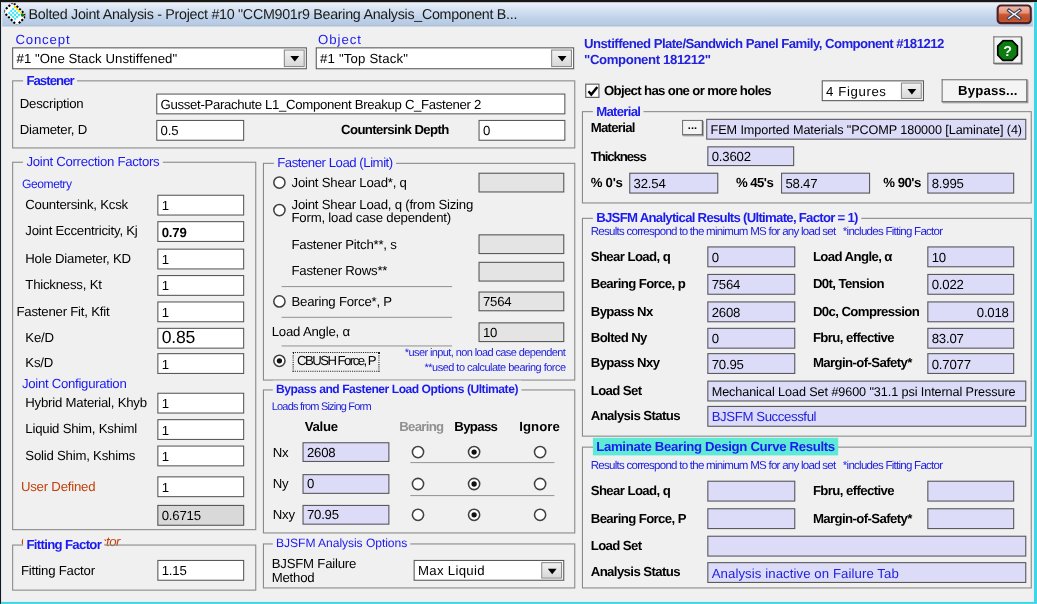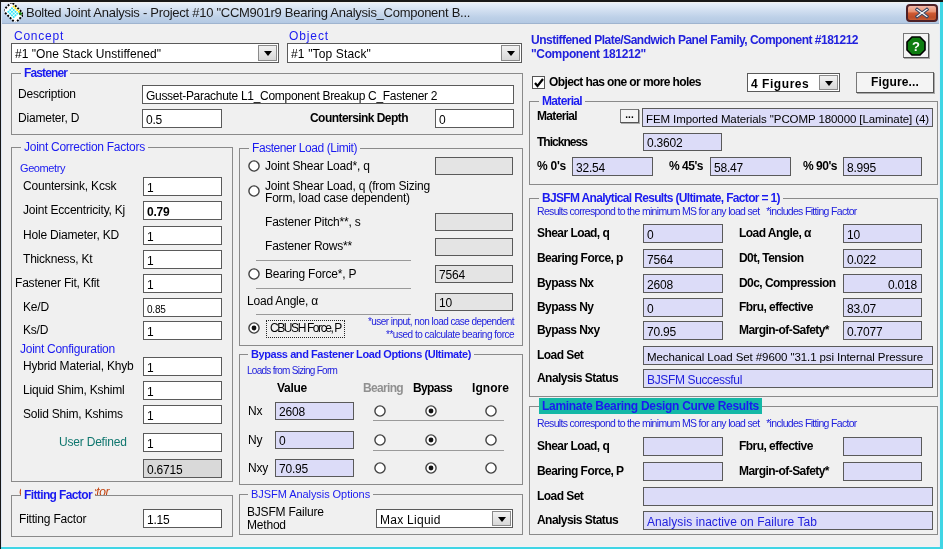--- a/index.html
+++ b/index.html
@@ -79,31 +79,31 @@
 <div class="fld" style="left:143px;top:177px;width:79px;height:19px;background:#fff;line-height:17px;"><span style="font-size:12px;letter-spacing:-0.20px;color:#000;font-weight:normal">1</span></div>
 <div class="t" style="left:23px;top:202px;font:normal normal 12px/16px 'Liberation Sans',sans-serif;letter-spacing:-0.20px;color:#000;">Joint Eccentricity, Kj</div>
 <div class="fld" style="left:143px;top:201px;width:79px;height:19px;background:#fff;line-height:17px;"><span style="font-size:12px;letter-spacing:-0.20px;color:#000;font-weight:bold">0.79</span></div>
 <div class="t" style="left:23px;top:227px;font:normal normal 12px/16px 'Liberation Sans',sans-serif;letter-spacing:-0.20px;color:#000;">Hole Diameter, KD</div>
 <div class="fld" style="left:143px;top:226px;width:79px;height:19px;background:#fff;line-height:17px;"><span style="font-size:12px;letter-spacing:-0.20px;color:#000;font-weight:normal">1</span></div>
 <div class="t" style="left:23px;top:251px;font:normal normal 12px/16px 'Liberation Sans',sans-serif;letter-spacing:-0.20px;color:#000;">Thickness, Kt</div>
 <div class="fld" style="left:143px;top:250px;width:79px;height:19px;background:#fff;line-height:17px;"><span style="font-size:12px;letter-spacing:-0.20px;color:#000;font-weight:normal">1</span></div>
 <div class="t" style="left:15px;top:275px;font:normal normal 12px/16px 'Liberation Sans',sans-serif;letter-spacing:-0.20px;color:#000;">Fastener Fit, Kfit</div>
 <div class="fld" style="left:143px;top:274px;width:79px;height:19px;background:#fff;line-height:17px;"><span style="font-size:12px;letter-spacing:-0.20px;color:#000;font-weight:normal">1</span></div>
 <div class="t" style="left:23px;top:299px;font:normal normal 12px/16px 'Liberation Sans',sans-serif;letter-spacing:-0.20px;color:#000;">Ke/D</div>
-<div class="fld" style="left:143px;top:298px;width:79px;height:19px;background:#fff;line-height:17px;"><span style="font-size:10px;letter-spacing:-0.20px;color:#000;font-weight:normal">0.85</span></div>
+<div class="fld" style="left:143px;top:298px;width:79px;height:19px;background:#fff;line-height:17px;"><span style="font-size:16px;letter-spacing:-0.20px;color:#000;font-weight:normal">0.85</span></div>
 <div class="t" style="left:23px;top:322px;font:normal normal 12px/16px 'Liberation Sans',sans-serif;letter-spacing:-0.20px;color:#000;">Ks/D</div>
 <div class="fld" style="left:143px;top:321px;width:79px;height:19px;background:#fff;line-height:17px;"><span style="font-size:12px;letter-spacing:-0.20px;color:#000;font-weight:normal">1</span></div>
 <div class="t" style="left:20px;top:341px;font:normal normal 12px/16px 'Liberation Sans',sans-serif;letter-spacing:-0.27px;color:#1a1af0;">Joint Configuration</div>
 <div class="t" style="left:23px;top:358px;font:normal normal 12px/16px 'Liberation Sans',sans-serif;letter-spacing:-0.20px;color:#000;">Hybrid Material, Khyb</div>
 <div class="fld" style="left:143px;top:357px;width:79px;height:19px;background:#fff;line-height:17px;"><span style="font-size:12px;letter-spacing:-0.20px;color:#000;font-weight:normal">1</span></div>
 <div class="t" style="left:23px;top:382px;font:normal normal 12px/16px 'Liberation Sans',sans-serif;letter-spacing:-0.20px;color:#000;">Liquid Shim, Kshiml</div>
 <div class="fld" style="left:143px;top:381px;width:79px;height:19px;background:#fff;line-height:17px;"><span style="font-size:12px;letter-spacing:-0.20px;color:#000;font-weight:normal">1</span></div>
 <div class="t" style="left:23px;top:406px;font:normal normal 12px/16px 'Liberation Sans',sans-serif;letter-spacing:-0.20px;color:#000;">Solid Shim, Kshims</div>
 <div class="fld" style="left:143px;top:405px;width:79px;height:19px;background:#fff;line-height:17px;"><span style="font-size:12px;letter-spacing:-0.20px;color:#000;font-weight:normal">1</span></div>
-<div class="t" style="left:19px;top:434px;font:normal normal 12px/16px 'Liberation Sans',sans-serif;letter-spacing:-0.20px;color:#0f766e;margin-left:40px;">User Defined</div>
+<div class="t" style="left:19px;top:434px;font:normal normal 12px/16px 'Liberation Sans',sans-serif;letter-spacing:-0.20px;color:#c2410c;">User Defined</div>
 <div class="fld" style="left:143px;top:433px;width:79px;height:19px;background:#fff;line-height:17px;"><span style="font-size:12px;letter-spacing:-0.20px;color:#000;font-weight:normal">1</span></div>
 <div class="t" style="left:19px;top:484px;font:italic normal 12px/16px 'Liberation Sans',sans-serif;letter-spacing:-0.43px;color:#c2410c;">Cumulative Factor</div>
 <div class="fld" style="left:143px;top:459px;width:79px;height:19px;background:#d9d9d9;line-height:17px;"><span style="font-size:12px;letter-spacing:-0.20px;color:#000;font-weight:normal">0.6715</span></div>
 <div class="grp" style="left:11px;top:495px;width:222px;height:42px;"></div>
 <div class="t" style="left:21px;top:487px;font:bold 12px/16px 'Liberation Sans',sans-serif;letter-spacing:-0.62px;color:#1a1af0;background:#f0f0f0;padding:0 3px;">Fitting Factor</div>
 <div class="t" style="left:19px;top:511px;font:normal normal 12px/16px 'Liberation Sans',sans-serif;letter-spacing:-0.20px;color:#000;">Fitting Factor</div>
 <div class="fld" style="left:143px;top:509px;width:79px;height:19px;background:#fff;line-height:17px;"><span style="font-size:12px;letter-spacing:-0.20px;color:#000;font-weight:normal">1.15</span></div>
 <div class="grp" style="left:239px;top:148px;width:284px;height:198px;"></div>
 <div class="t" style="left:249px;top:140px;font:normal 12px/16px 'Liberation Sans',sans-serif;letter-spacing:-0.43px;color:#1a1af0;background:#f0f0f0;padding:0 3px;">Fastener Load (Limit)</div>
 <svg class="abs" style="left:247px;top:159px" width="14" height="14">
@@ -188,25 +188,25 @@
 <div class="t" style="left:247px;top:504px;font:normal normal 12px/16px 'Liberation Sans',sans-serif;letter-spacing:-0.20px;color:#000;">BJSFM Failure</div>
 <div class="t" style="left:247px;top:517px;font:normal normal 12px/16px 'Liberation Sans',sans-serif;letter-spacing:-0.20px;color:#000;">Method</div>
 <div class="fld" style="left:376px;top:509px;width:137px;height:19px;background:#fff;line-height:17px;"><span style="font-size:12px;letter-spacing:0.27px;">Max Liquid</span><div class="cbtn" style="height:15px;">
       <div class="arr"></div>
     </div></div>
 <div class="abs" style="left:532px;top:76px;width:13px;height:13px;background:#fff;border:1px solid #555;box-sizing:border-box;"></div>
 <svg class="abs" style="left:533px;top:77px" width="12" height="12" viewBox="0 0 12 12">
     <path d="M2 6 L4.5 9 L10 2" fill="none" stroke="#000" stroke-width="2.2"></path>
   </svg>
 <div class="t" style="left:549px;top:74px;font:normal bold 12px/16px 'Liberation Sans',sans-serif;letter-spacing:-0.60px;color:#000;">Object has one or more holes</div>
-<div class="fld" style="left:747px;top:73px;width:93px;height:19px;background:#fff;line-height:17px;"><span style="font-size:12px;letter-spacing:0.55px;font-weight:bold;">4 Figures</span><div class="cbtn" style="height:15px;">
+<div class="fld" style="left:747px;top:73px;width:93px;height:19px;background:#fff;line-height:17px;"><span style="font-size:12px;letter-spacing:0.55px;">4 Figures</span><div class="cbtn" style="height:15px;">
       <div class="arr"></div>
     </div></div>
 <div class="btn" style="left:856px;top:72px;width:78px;height:21px;"></div>
-<div class="t" style="left:871px;top:74px;font:normal bold 12px/16px 'Liberation Sans',sans-serif;letter-spacing:0.15px;color:#000;z-index:3;">Figure...</div>
+<div class="t" style="left:871px;top:74px;font:normal bold 12px/16px 'Liberation Sans',sans-serif;letter-spacing:0.15px;color:#000;z-index:3;">Bypass...</div>
 <div class="grp" style="left:529px;top:101px;width:409px;height:84px;"></div>
 <div class="t" style="left:539px;top:93px;font:bold 12px/16px 'Liberation Sans',sans-serif;letter-spacing:-0.67px;color:#1a1af0;background:#f0f0f0;padding:0 3px;">Material</div>
 <div class="t" style="left:537px;top:108px;font:normal bold 12px/16px 'Liberation Sans',sans-serif;letter-spacing:-0.67px;color:#000;">Material</div>
 <div class="btn" style="left:620px;top:109px;width:19px;height:14px;font:bold 10px/10px 'Liberation Sans';">...</div>
 <div class="fld" style="left:642px;top:108px;width:291px;height:19px;background:#dcdcf8;line-height:17px;"><span style="font-size:11.5px;letter-spacing:-0.09px;color:#000;font-weight:normal">FEM Imported Materials "PCOMP 180000 [Laminate] (4)</span></div>
 <div class="t" style="left:537px;top:134px;font:normal bold 12px/16px 'Liberation Sans',sans-serif;letter-spacing:-0.97px;color:#000;">Thickness</div>
 <div class="fld" style="left:643px;top:133px;width:79px;height:18px;background:#dcdcf8;line-height:16px;"><span style="font-size:12px;letter-spacing:-0.20px;color:#000;font-weight:normal">0.3602</span></div>
 <div class="t" style="left:537px;top:158px;font:normal bold 12px/16px 'Liberation Sans',sans-serif;letter-spacing:-0.24px;color:#000;">% 0's</div>
 <div class="fld" style="left:572px;top:157px;width:81px;height:19px;background:#dcdcf8;line-height:17px;"><span style="font-size:12px;letter-spacing:-0.20px;color:#000;font-weight:normal">32.54</span></div>
 <div class="t" style="left:669px;top:158px;font:normal bold 12px/16px 'Liberation Sans',sans-serif;letter-spacing:-0.48px;color:#000;">% 45's</div>
@@ -221,34 +221,34 @@
 <div class="t" style="left:739px;top:225px;font:normal bold 12px/16px 'Liberation Sans',sans-serif;letter-spacing:-0.55px;color:#000;">Load Angle, α</div>
 <div class="fld" style="left:843px;top:224px;width:79px;height:19px;background:#dcdcf8;line-height:17px;"><span style="font-size:12px;letter-spacing:-0.20px;color:#000;font-weight:normal">10</span></div>
 <div class="t" style="left:537px;top:250px;font:normal bold 12px/16px 'Liberation Sans',sans-serif;letter-spacing:-0.55px;color:#000;">Bearing Force, p</div>
 <div class="fld" style="left:643px;top:249px;width:80px;height:19px;background:#dcdcf8;line-height:17px;"><span style="font-size:12px;letter-spacing:-0.20px;color:#000;font-weight:normal">7564</span></div>
 <div class="t" style="left:739px;top:250px;font:normal bold 12px/16px 'Liberation Sans',sans-serif;letter-spacing:-0.55px;color:#000;">D0t, Tension</div>
 <div class="fld" style="left:843px;top:249px;width:79px;height:19px;background:#dcdcf8;line-height:17px;"><span style="font-size:12px;letter-spacing:-0.20px;color:#000;font-weight:normal">0.022</span></div>
 <div class="t" style="left:537px;top:275px;font:normal bold 12px/16px 'Liberation Sans',sans-serif;letter-spacing:-0.55px;color:#000;">Bypass Nx</div>
 <div class="fld" style="left:643px;top:274px;width:80px;height:19px;background:#dcdcf8;line-height:17px;"><span style="font-size:12px;letter-spacing:-0.20px;color:#000;font-weight:normal">2608</span></div>
 <div class="t" style="left:739px;top:275px;font:normal bold 12px/16px 'Liberation Sans',sans-serif;letter-spacing:-0.55px;color:#000;">D0c, Compression</div>
 <div class="fld" style="left:843px;top:274px;width:79px;height:19px;background:#dcdcf8;line-height:17px;padding-left:44px;"><span style="font-size:12px;letter-spacing:-0.20px;color:#000;font-weight:normal">0.018</span></div>
-<div class="t" style="left:537px;top:299px;font:normal bold 12px/16px 'Liberation Sans',sans-serif;letter-spacing:-0.55px;color:#000;">Bypass Ny</div>
+<div class="t" style="left:537px;top:299px;font:normal bold 12px/16px 'Liberation Sans',sans-serif;letter-spacing:-0.55px;color:#000;">Bolted Ny</div>
 <div class="fld" style="left:643px;top:298px;width:80px;height:19px;background:#dcdcf8;line-height:17px;"><span style="font-size:12px;letter-spacing:-0.20px;color:#000;font-weight:normal">0</span></div>
 <div class="t" style="left:739px;top:299px;font:normal bold 12px/16px 'Liberation Sans',sans-serif;letter-spacing:-0.55px;color:#000;">Fbru, effective</div>
 <div class="fld" style="left:843px;top:298px;width:79px;height:19px;background:#dcdcf8;line-height:17px;"><span style="font-size:12px;letter-spacing:-0.20px;color:#000;font-weight:normal">83.07</span></div>
 <div class="t" style="left:537px;top:322px;font:normal bold 12px/16px 'Liberation Sans',sans-serif;letter-spacing:-0.55px;color:#000;">Bypass Nxy</div>
 <div class="fld" style="left:643px;top:321px;width:80px;height:19px;background:#dcdcf8;line-height:17px;"><span style="font-size:12px;letter-spacing:-0.20px;color:#000;font-weight:normal">70.95</span></div>
 <div class="t" style="left:739px;top:322px;font:normal bold 12px/16px 'Liberation Sans',sans-serif;letter-spacing:-0.55px;color:#000;">Margin-of-Safety*</div>
 <div class="fld" style="left:843px;top:321px;width:79px;height:19px;background:#dcdcf8;line-height:17px;"><span style="font-size:12px;letter-spacing:-0.20px;color:#000;font-weight:normal">0.7077</span></div>
 <div class="t" style="left:537px;top:347px;font:normal bold 12px/16px 'Liberation Sans',sans-serif;letter-spacing:-0.55px;color:#000;">Load Set</div>
 <div class="fld" style="left:643px;top:346px;width:290px;height:19px;background:#dcdcf8;line-height:17px;"><span style="font-size:11.5px;letter-spacing:-0.09px;color:#000;font-weight:normal">Mechanical Load Set #9600 "31.1 psi Internal Pressure</span></div>
 <div class="t" style="left:537px;top:370px;font:normal bold 12px/16px 'Liberation Sans',sans-serif;letter-spacing:-0.55px;color:#000;">Analysis Status</div>
 <div class="fld" style="left:643px;top:369px;width:290px;height:19px;background:#dcdcf8;line-height:17px;"><span style="font-size:12px;letter-spacing:-0.36px;color:#2121dd;font-weight:normal">BJSFM Successful</span></div>
 <div class="grp" style="left:529px;top:406px;width:409px;height:129px;"></div>
-<div class="t" style="left:539px;top:398px;font:bold 12px/16px 'Liberation Sans',sans-serif;letter-spacing:-0.30px;color:#1a1af0;background:#14b8a6;padding:0 3px;">Laminate Bearing Design Curve Results</div>
+<div class="t" style="left:539px;top:398px;font:bold 12px/16px 'Liberation Sans',sans-serif;letter-spacing:-0.30px;color:#1a1af0;background:#5eead4;padding:0 3px;">Laminate Bearing Design Curve Results</div>
 <div class="t" style="left:537px;top:415px;font:normal normal 10.5px/16px 'Liberation Sans',sans-serif;letter-spacing:-0.68px;color:#2121dd;">Results correspond to the minimum MS for any load set   *includes Fitting Factor</div>
 <div class="t" style="left:537px;top:438px;font:normal bold 12px/16px 'Liberation Sans',sans-serif;letter-spacing:-0.55px;color:#000;">Shear Load, q</div>
 <div class="fld" style="left:643px;top:437px;width:80px;height:19px;background:#dcdcf8;line-height:17px;"></div>
 <div class="t" style="left:739px;top:438px;font:normal bold 12px/16px 'Liberation Sans',sans-serif;letter-spacing:-0.55px;color:#000;">Fbru, effective</div>
 <div class="fld" style="left:843px;top:437px;width:79px;height:19px;background:#dcdcf8;line-height:17px;"></div>
 <div class="t" style="left:537px;top:463px;font:normal bold 12px/16px 'Liberation Sans',sans-serif;letter-spacing:-0.55px;color:#000;">Bearing Force, P</div>
 <div class="fld" style="left:643px;top:462px;width:80px;height:19px;background:#dcdcf8;line-height:17px;"></div>
 <div class="t" style="left:739px;top:463px;font:normal bold 12px/16px 'Liberation Sans',sans-serif;letter-spacing:-0.55px;color:#000;">Margin-of-Safety*</div>
 <div class="fld" style="left:843px;top:462px;width:79px;height:19px;background:#dcdcf8;line-height:17px;"></div>
 <div class="t" style="left:537px;top:488px;font:normal bold 12px/16px 'Liberation Sans',sans-serif;letter-spacing:-0.55px;color:#000;">Load Set</div>

